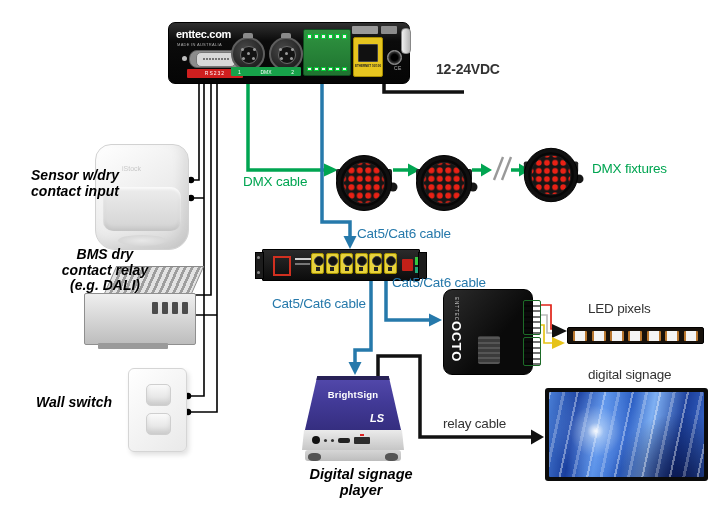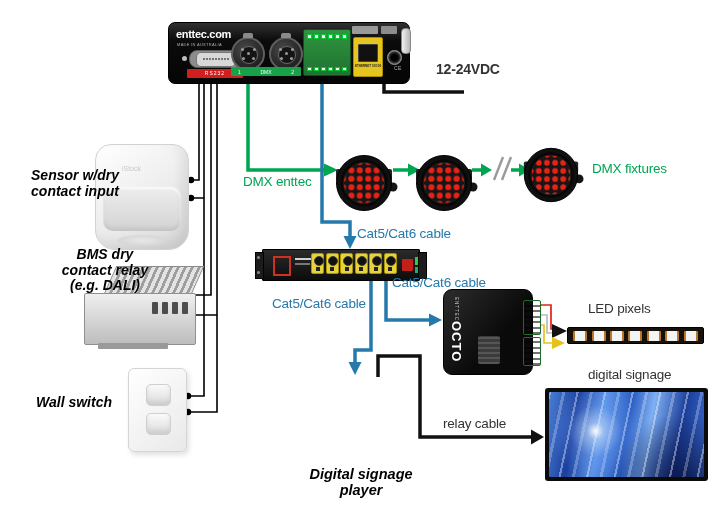--- a/index.html
+++ b/index.html
@@ -380,28 +380,42 @@
     <i></i>
       <i></i>
       <i></i>
       <i></i>
       <i></i>
       <i></i>
       <i></i>
   </div>
   <div class="abs txt cab lbl-ledpixels">LED pixels</div>
 
+  <div class="abs dev bsign">
+    <div class="bs-body">
+      <div class="bs-logo">BrightSign</div>
+      <div class="bs-ls">LS</div>
+    </div>
+    <div class="bs-front">
+      <span class="bs-jack"></span>
+      <span class="bs-dot"></span>
+        <span class="bs-dot"></span>
+      <span class="bs-usb"></span>
+      <span class="bs-sd"></span>
+    </div>
+    <div class="bs-base"></div>
+  </div>
   <div class="abs txt il lbl-player">Digital signage
 player</div>
 
   <div class="abs dev tv">
     <div class="tv-screen"></div>
   </div>
   <div class="abs txt cab lbl-signage">digital signage</div>
 
-  <div class="abs txt cab green lbl-dmxcable">DMX enttec</div>
+  <div class="abs txt cab green lbl-dmxcable">DMX cable</div>
   <div class="abs txt cab green lbl-dmxfixt">DMX fixtures</div>
   <div class="abs txt cab blue lbl-cat5top">Cat5/Cat6 cable</div>
   <div class="abs txt cab blue lbl-cat5left">Cat5/Cat6 cable</div>
   <div class="abs txt cab blue lbl-cat5right">Cat5/Cat6 cable</div>
   <div class="abs txt cab lbl-video">relay cable</div>
 
 </div>
 
 </body></html>

